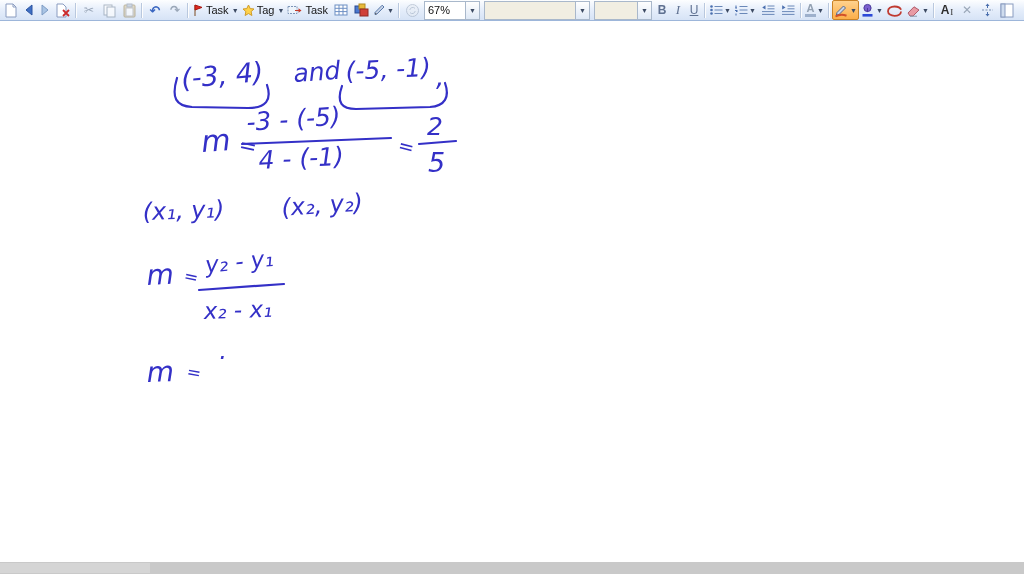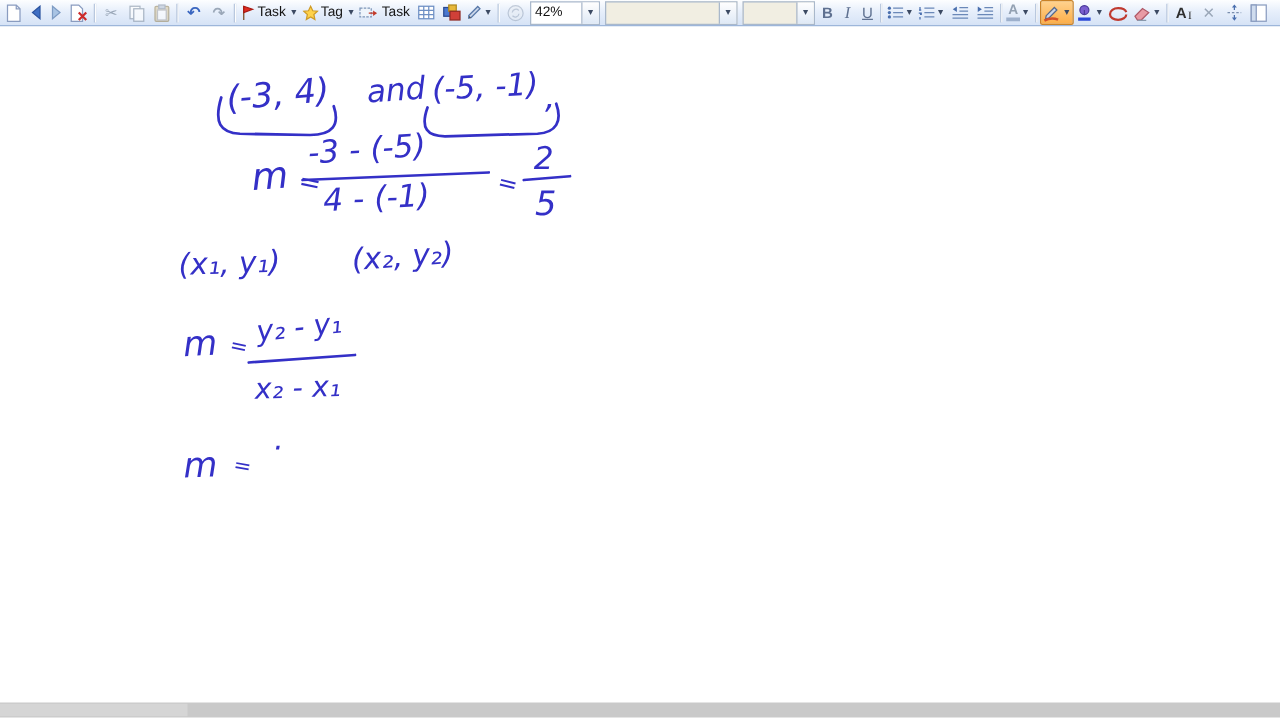--- a/index.html
+++ b/index.html
@@ -143,21 +143,21 @@
   <span class="sep"></span>
 
   <span class="b">
     <svg width="15" height="15" opacity=".55">
         <circle cx="7.5" cy="7.5" r="6" fill="#e8edf4" stroke="#9aa8bc"></circle>
         <path d="M4.8 7a3 3 0 0 1 5.2-1.6M10.2 8a3 3 0 0 1-5.2 1.6" stroke="#9aa8bc" fill="none"></path>
       </svg>
   </span>
 
   <span class="combo" style="width:54px">
-    <span class="val">42%</span>
+    <span class="val">67%</span>
     <span class="cdd">▼</span>
   </span>
   <span class="combo beige" style="width:104px">
     <span class="val"></span>
     <span class="cdd">▼</span>
   </span>
   <span class="combo beige" style="width:56px">
     <span class="val"></span>
     <span class="cdd">▼</span>
   </span>

